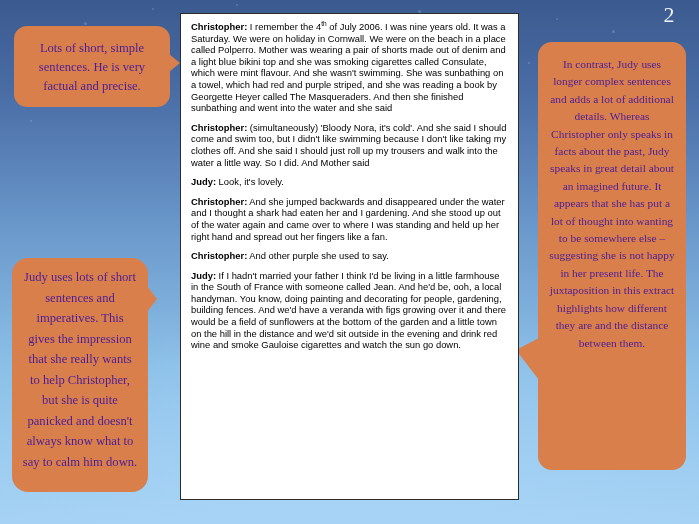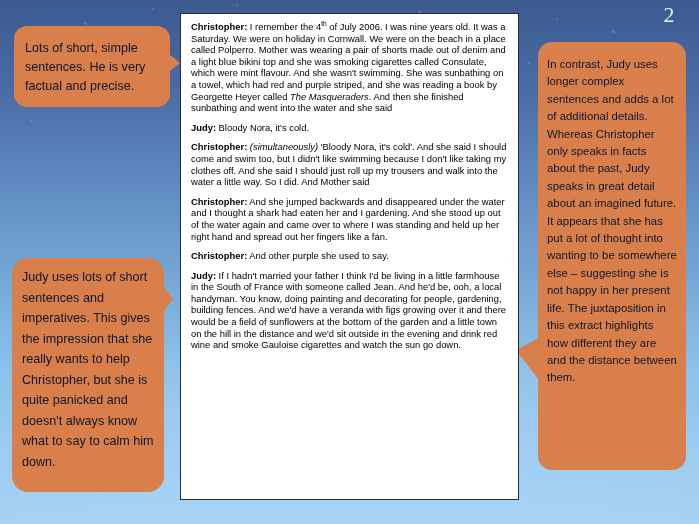--- a/index.html
+++ b/index.html
@@ -58,31 +58,31 @@
   .extract p {
     margin: 0 0 8px 0;
     font-family: "Liberation Sans", sans-serif;
     font-size: 9.4px;
     line-height: 11.6px;
     color: #000000;
     text-align: left;
   }
   .extract p:last-child { margin-bottom: 4px; }
   .spk { font-weight: bold; text-align: center; }
-  .ital { font-style: italic; }
+  .ital { }
   .sup { font-size: 6.6px; vertical-align: super; line-height: 0; }
 
   
   .callout {
     position: absolute;
     background: #D97F4C;
-    color: #0f172a;
+    color: #4c1d95;
     box-sizing: border-box;
-    text-align: left;
-    font-family: Liberation Sans, sans-serif;
+    text-align: center;
+    font-family: Liberation Serif, serif;
   }
   .callout .c-text {
     display: block;
   }
 
   
   #callout-left-top {
     left: 14px;
     top: 26px;
     width: 156px;
@@ -99,21 +99,21 @@
     width: 0; height: 0;
     border-top: 9px solid transparent;
     border-bottom: 9px solid transparent;
     border-left: 11px solid #D97F4C;
   }
 
   
   #callout-left-bottom {
     left: 12px;
     top: 258px;
-    width: 152px;
+    width: 136px;
     height: 234px;
     border-radius: 16px;
     padding: 9px 10px 0 10px;
     font-size: 12.6px;
     line-height: 20.5px;
   }
   #callout-left-bottom .tail {
     position: absolute;
     right: -9px;
     top: 28px;
@@ -177,21 +177,21 @@
   <div class="callout" id="callout-right">
     <span class="para">In contrast, Judy uses longer complex sentences and adds a lot of additional details.</span>
     <span class="para">Whereas Christopher only speaks in facts about the past, Judy speaks in great detail about an imagined future. It appears that she has put a lot of thought into wanting to be somewhere else – suggesting she is not happy in her present life.</span>
     <span class="para">The juxtaposition in this extract highlights how different they are and the distance between them.</span>
     <span class="tail"></span>
   </div>
 
   <div class="extract" id="extract-box">
     <div id="extract-body">
         <p><span class="spk">Christopher:</span><span> I remember the 4</span><span class="sup">th</span><span> of July 2006. I was nine years old. It was a Saturday. We were on holiday in Cornwall. We were on the beach in a place called Polperro. Mother was wearing a pair of shorts made out of denim and a light blue bikini top and she was smoking cigarettes called Consulate, which were mint flavour. And she wasn't swimming. She was sunbathing on a towel, which had red and purple striped, and she was reading a book by Georgette Heyer called </span><span class="ital">The Masqueraders</span><span>. And then she finished sunbathing and went into the water and she said</span></p>
-        <p><span class="spk">Judy:</span><span> Bloody Nora, it's cold.</span></p>
         <p><span class="spk">Christopher:</span><span> </span><span class="ital">(simultaneously)</span><span> 'Bloody Nora, it's cold'. And she said I should come and swim too, but I didn't like swimming because I don't like taking my clothes off. And she said I should just roll up my trousers and walk into the water a little way. So I did. And Mother said</span></p>
+        <p><span class="spk">Judy:</span><span> Look, it's lovely.</span></p>
         <p><span class="spk">Christopher:</span><span> And she jumped backwards and disappeared under the water and I thought a shark had eaten her and I gardening. And she stood up out of the water again and came over to where I was standing and held up her right hand and spread out her fingers like a fan.</span></p>
         <p><span class="spk">Christopher:</span><span> And other purple she used to say.</span></p>
         <p><span class="spk">Judy:</span><span> If I hadn't married your father I think I'd be living in a little farmhouse in the South of France with someone called Jean. And he'd be, ooh, a local handyman. You know, doing painting and decorating for people, gardening, building fences. And we'd have a veranda with figs growing over it and there would be a field of sunflowers at the bottom of the garden and a little town on the hill in the distance and we'd sit outside in the evening and drink red wine and smoke Gauloise cigarettes and watch the sun go down.</span></p>
       </div>
   </div>
 
 </div>
 
 </body></html>

